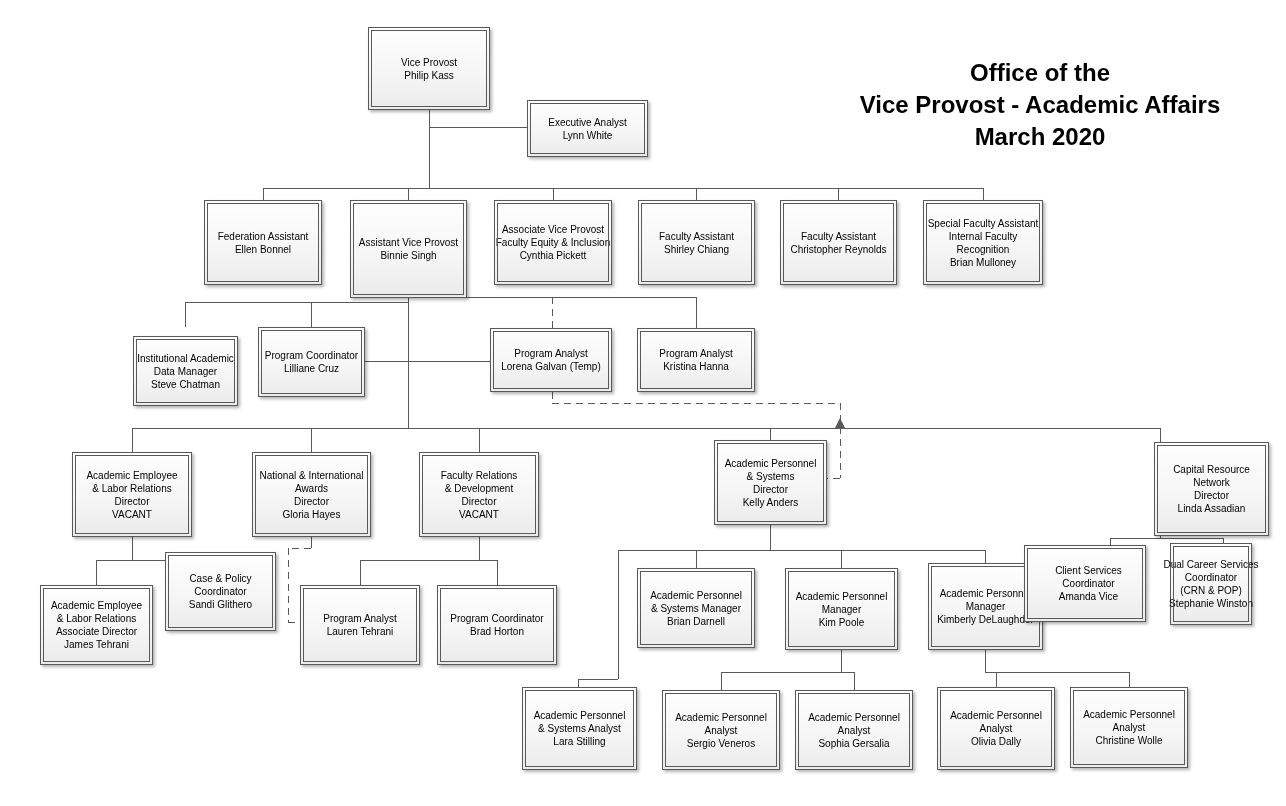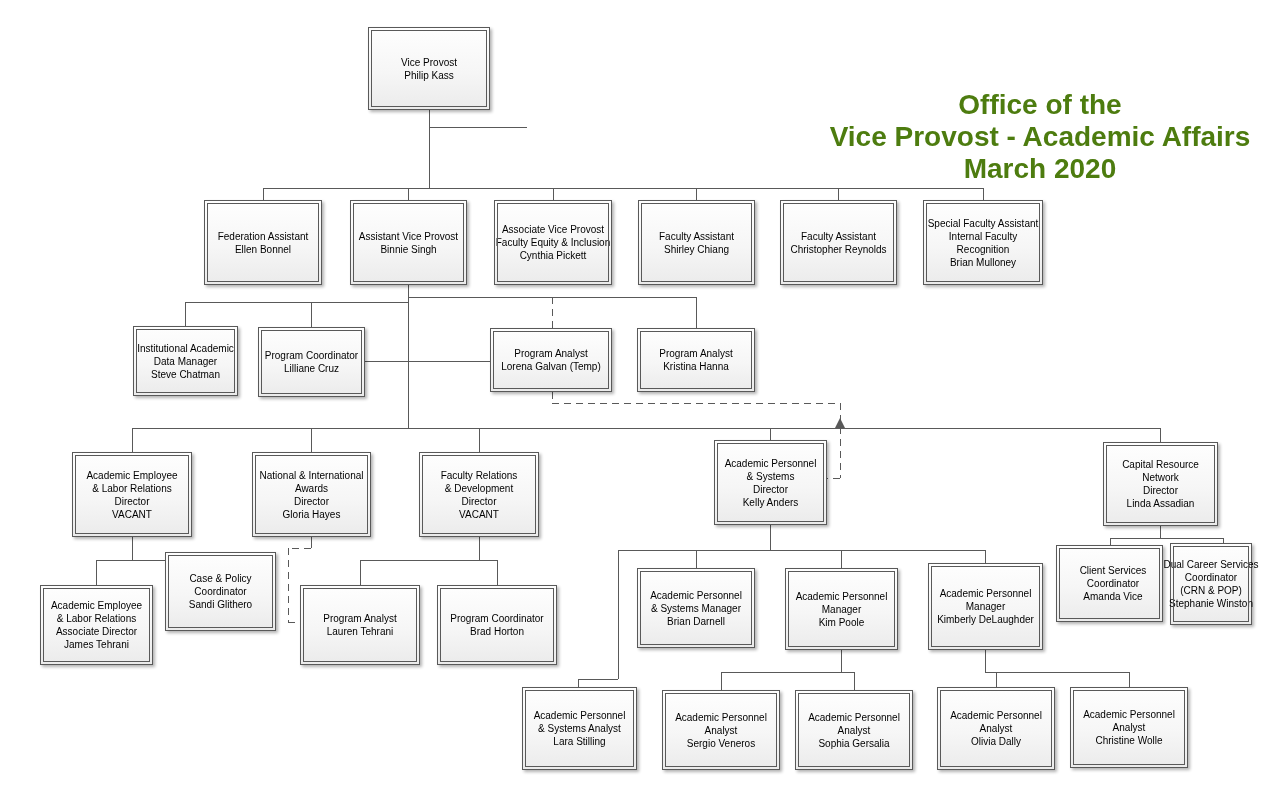--- a/index.html
+++ b/index.html
@@ -17,21 +17,21 @@
     text-align:center;color:#000;font-size:10px;line-height:13px;
     box-sizing:border-box;z-index:2;
   }
   .node::before{
     content:"";position:absolute;left:2px;top:2px;right:2px;bottom:2px;
     border:1px solid #595959;pointer-events:none;
   }
   .node .nline{display:block;white-space:nowrap;}
   #title{
     position:absolute;left:820px;top:57px;width:440px;
-    text-align:center;font-weight:bold;font-size:28px;line-height:32px;color:#4d7c0f;margin-top:32px;
+    text-align:center;font-weight:bold;font-size:24px;line-height:32px;color:#000000;
   }
 </style>
 </head>
 <body>
 
 <div id="canvas">
 
   <svg id="connectors" width="1286" height="806" viewBox="0 0 1286 806">
 
     <path fill="none" stroke="#595959" stroke-width="1" shape-rendering="crispEdges" d="
@@ -62,26 +62,30 @@
   <div id="title">
     <div>Office of the</div>
     <div>Vice Provost - Academic Affairs</div>
     <div>March 2020</div>
   </div>
 
   <div class="node" style="left:368px;top:27px;width:122px;height:83px;">
       <span class="nline">Vice Provost</span>
       <span class="nline">Philip Kass</span>
     </div>
+  <div class="node" style="left:527px;top:100px;width:121px;height:57px;">
+      <span class="nline">Executive Analyst</span>
+      <span class="nline">Lynn White</span>
+    </div>
 
   <div class="node" style="left:204px;top:200px;width:118px;height:85px;">
       <span class="nline">Federation Assistant</span>
       <span class="nline">Ellen Bonnel</span>
     </div>
-  <div class="node" style="left:350px;top:200px;width:117px;height:85px;">
+  <div class="node" style="left:350px;top:200px;width:117px;height:98px;">
       <span class="nline">Assistant Vice Provost</span>
       <span class="nline">Binnie Singh</span>
     </div>
   <div class="node" style="left:494px;top:200px;width:118px;height:85px;">
       <span class="nline">Associate Vice Provost</span>
       <span class="nline">Faculty Equity &amp; Inclusion</span>
       <span class="nline">Cynthia Pickett</span>
     </div>
   <div class="node" style="left:638px;top:200px;width:117px;height:85px;">
       <span class="nline">Faculty Assistant</span>
@@ -91,21 +95,21 @@
       <span class="nline">Faculty Assistant</span>
       <span class="nline">Christopher Reynolds</span>
     </div>
   <div class="node" style="left:923px;top:200px;width:120px;height:85px;">
       <span class="nline">Special Faculty Assistant</span>
       <span class="nline">Internal Faculty</span>
       <span class="nline">Recognition</span>
       <span class="nline">Brian Mulloney</span>
     </div>
 
-  <div class="node" style="left:133px;top:326px;width:105px;height:70px;">
+  <div class="node" style="left:133px;top:336px;width:105px;height:70px;">
       <span class="nline">Institutional Academic</span>
       <span class="nline">Data Manager</span>
       <span class="nline">Steve Chatman</span>
     </div>
   <div class="node" style="left:258px;top:327px;width:107px;height:70px;">
       <span class="nline">Program Coordinator</span>
       <span class="nline">Lilliane Cruz</span>
     </div>
   <div class="node" style="left:490px;top:328px;width:122px;height:64px;">
       <span class="nline">Program Analyst</span>
@@ -133,21 +137,21 @@
       <span class="nline">&amp; Development</span>
       <span class="nline">Director</span>
       <span class="nline">VACANT</span>
     </div>
   <div class="node" style="left:714px;top:440px;width:113px;height:85px;">
       <span class="nline">Academic Personnel</span>
       <span class="nline">&amp; Systems</span>
       <span class="nline">Director</span>
       <span class="nline">Kelly Anders</span>
     </div>
-  <div class="node" style="left:1103px;top:442px;width:115px;height:84px;">
+  <div class="node" style="left:1154px;top:442px;width:115px;height:94px;">
       <span class="nline">Capital Resource</span>
       <span class="nline">Network</span>
       <span class="nline">Director</span>
       <span class="nline">Linda Assadian</span>
     </div>
 
   <div class="node" style="left:40px;top:585px;width:113px;height:80px;">
       <span class="nline">Academic Employee</span>
       <span class="nline">&amp; Labor Relations</span>
       <span class="nline">Associate Director</span>
@@ -174,21 +178,21 @@
   <div class="node" style="left:785px;top:568px;width:113px;height:82px;">
       <span class="nline">Academic Personnel</span>
       <span class="nline">Manager</span>
       <span class="nline">Kim Poole</span>
     </div>
   <div class="node" style="left:928px;top:563px;width:115px;height:87px;">
       <span class="nline">Academic Personnel</span>
       <span class="nline">Manager</span>
       <span class="nline">Kimberly DeLaughder</span>
     </div>
-  <div class="node" style="left:1056px;top:545px;width:107px;height:77px;padding-left:7px;">
+  <div class="node" style="left:1024px;top:545px;width:122px;height:77px;padding-left:7px;">
       <span class="nline">Client Services</span>
       <span class="nline">Coordinator</span>
       <span class="nline">Amanda Vice</span>
     </div>
   <div class="node" style="left:1170px;top:543px;width:82px;height:82px;">
       <span class="nline">Dual Career Services</span>
       <span class="nline">Coordinator</span>
       <span class="nline">(CRN &amp; POP)</span>
       <span class="nline">Stephanie Winston</span>
     </div>

